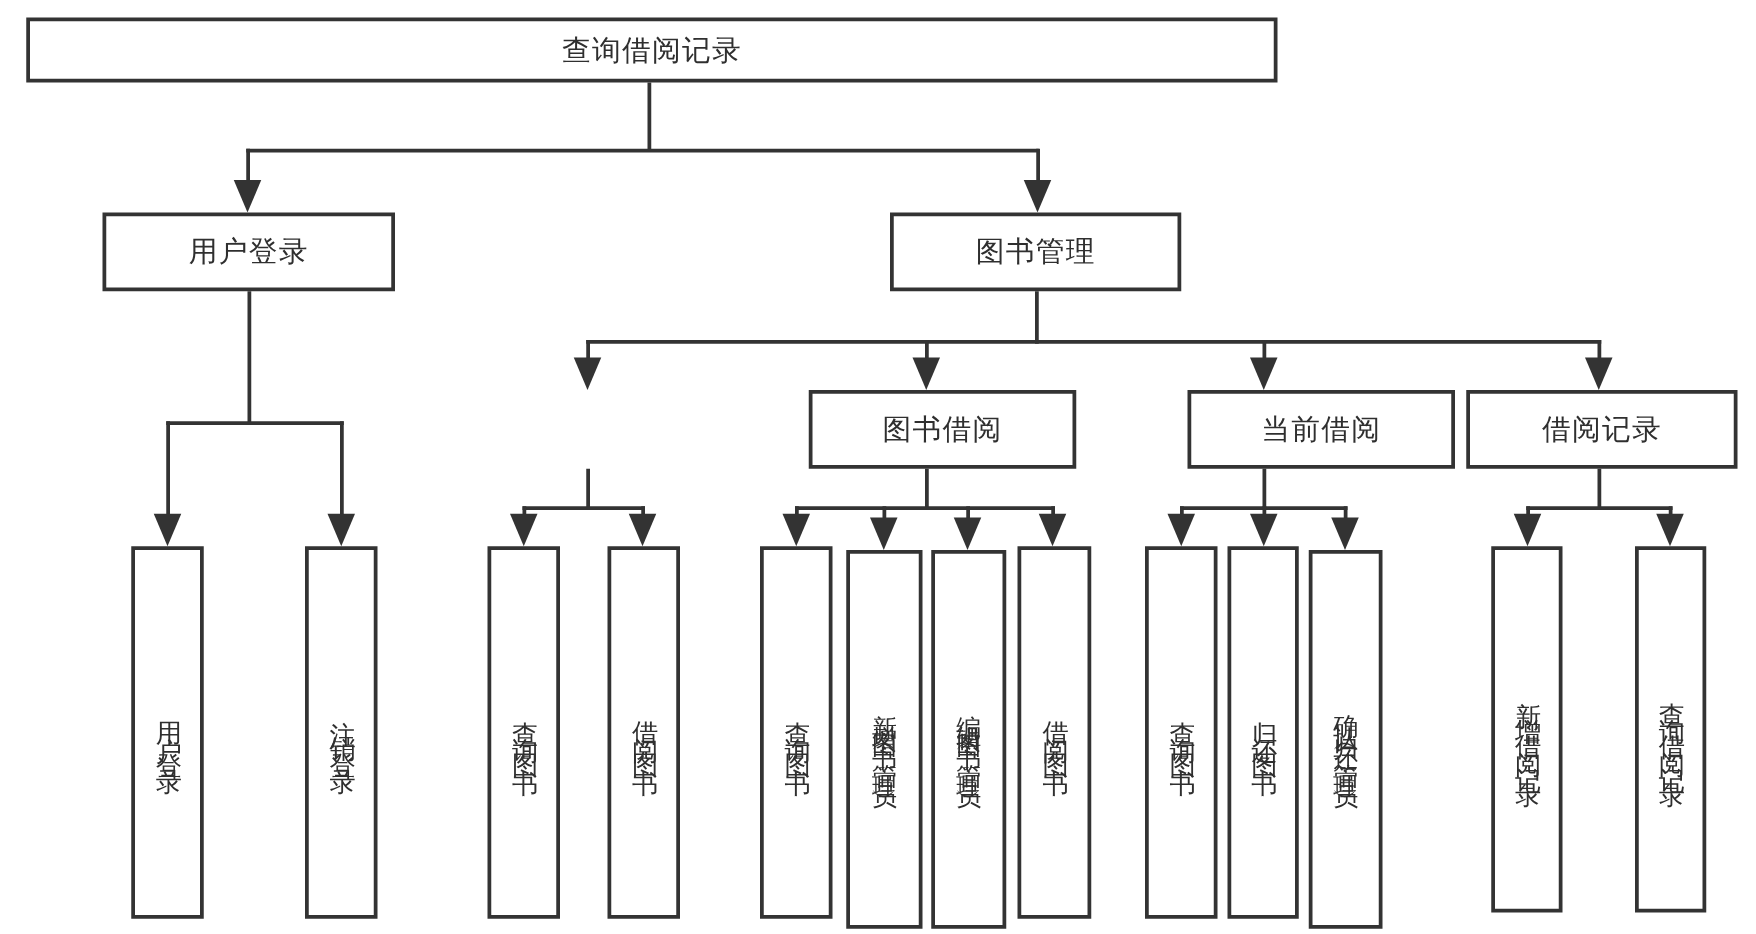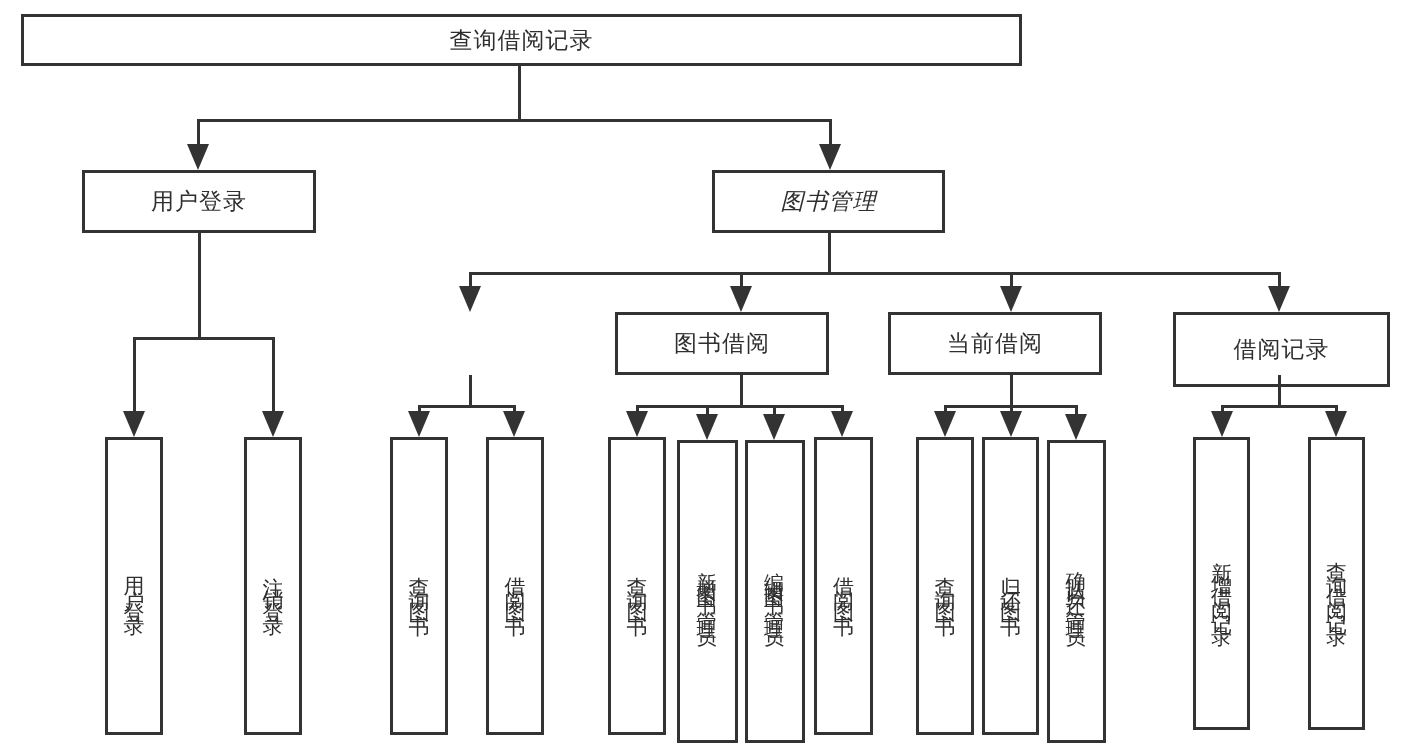--- a/index.html
+++ b/index.html
@@ -58,25 +58,25 @@
   }
 </style>
 </head>
 <body>
 
 <div id="stage">
 
   <div class="box" style="left:21px; top:14px; width:1001px; height:52px;">查询借阅记录</div>
 
   <div class="box" style="left:82px; top:170px; width:234px; height:63px;">用户登录</div>
-  <div class="box" style="left:712px; top:170px; width:233px; height:63px;font-style:italic;">图书管理</div>
+  <div class="box" style="left:712px; top:170px; width:233px; height:63px;">图书管理</div>
 
-  <div class="box" style="left:615px; top:312px; width:214px; height:63px;">图书借阅</div>
-  <div class="box" style="left:888px; top:312px; width:214px; height:63px;">当前借阅</div>
-  <div class="box" style="left:1173px; top:312px; width:217px; height:75px;">借阅记录</div>
+  <div class="box" style="left:647px; top:312px; width:214px; height:63px;">图书借阅</div>
+  <div class="box" style="left:950px; top:312px; width:214px; height:63px;">当前借阅</div>
+  <div class="box" style="left:1173px; top:312px; width:217px; height:63px;">借阅记录</div>
 
   <div class="box vbox" style="left:105px; top:437px; width:58px; height:298px;">用户登录</div>
   <div class="box vbox" style="left:244px; top:437px; width:58px; height:298px;">注销登录</div>
 
   <div class="box vbox" style="left:390px; top:437px; width:58px; height:298px;">查询图书</div>
   <div class="box vbox" style="left:486px; top:437px; width:58px; height:298px;">借阅图书</div>
 
   <div class="box vbox" style="left:608px; top:437px; width:58px; height:298px;">查询图书</div>
   <div class="box vbox long" style="left:677px; top:440px; width:61px; height:303px;">新增图书（管理员）</div>
   <div class="box vbox long" style="left:745px; top:440px; width:60px; height:303px;">编辑图书（管理员）</div>

